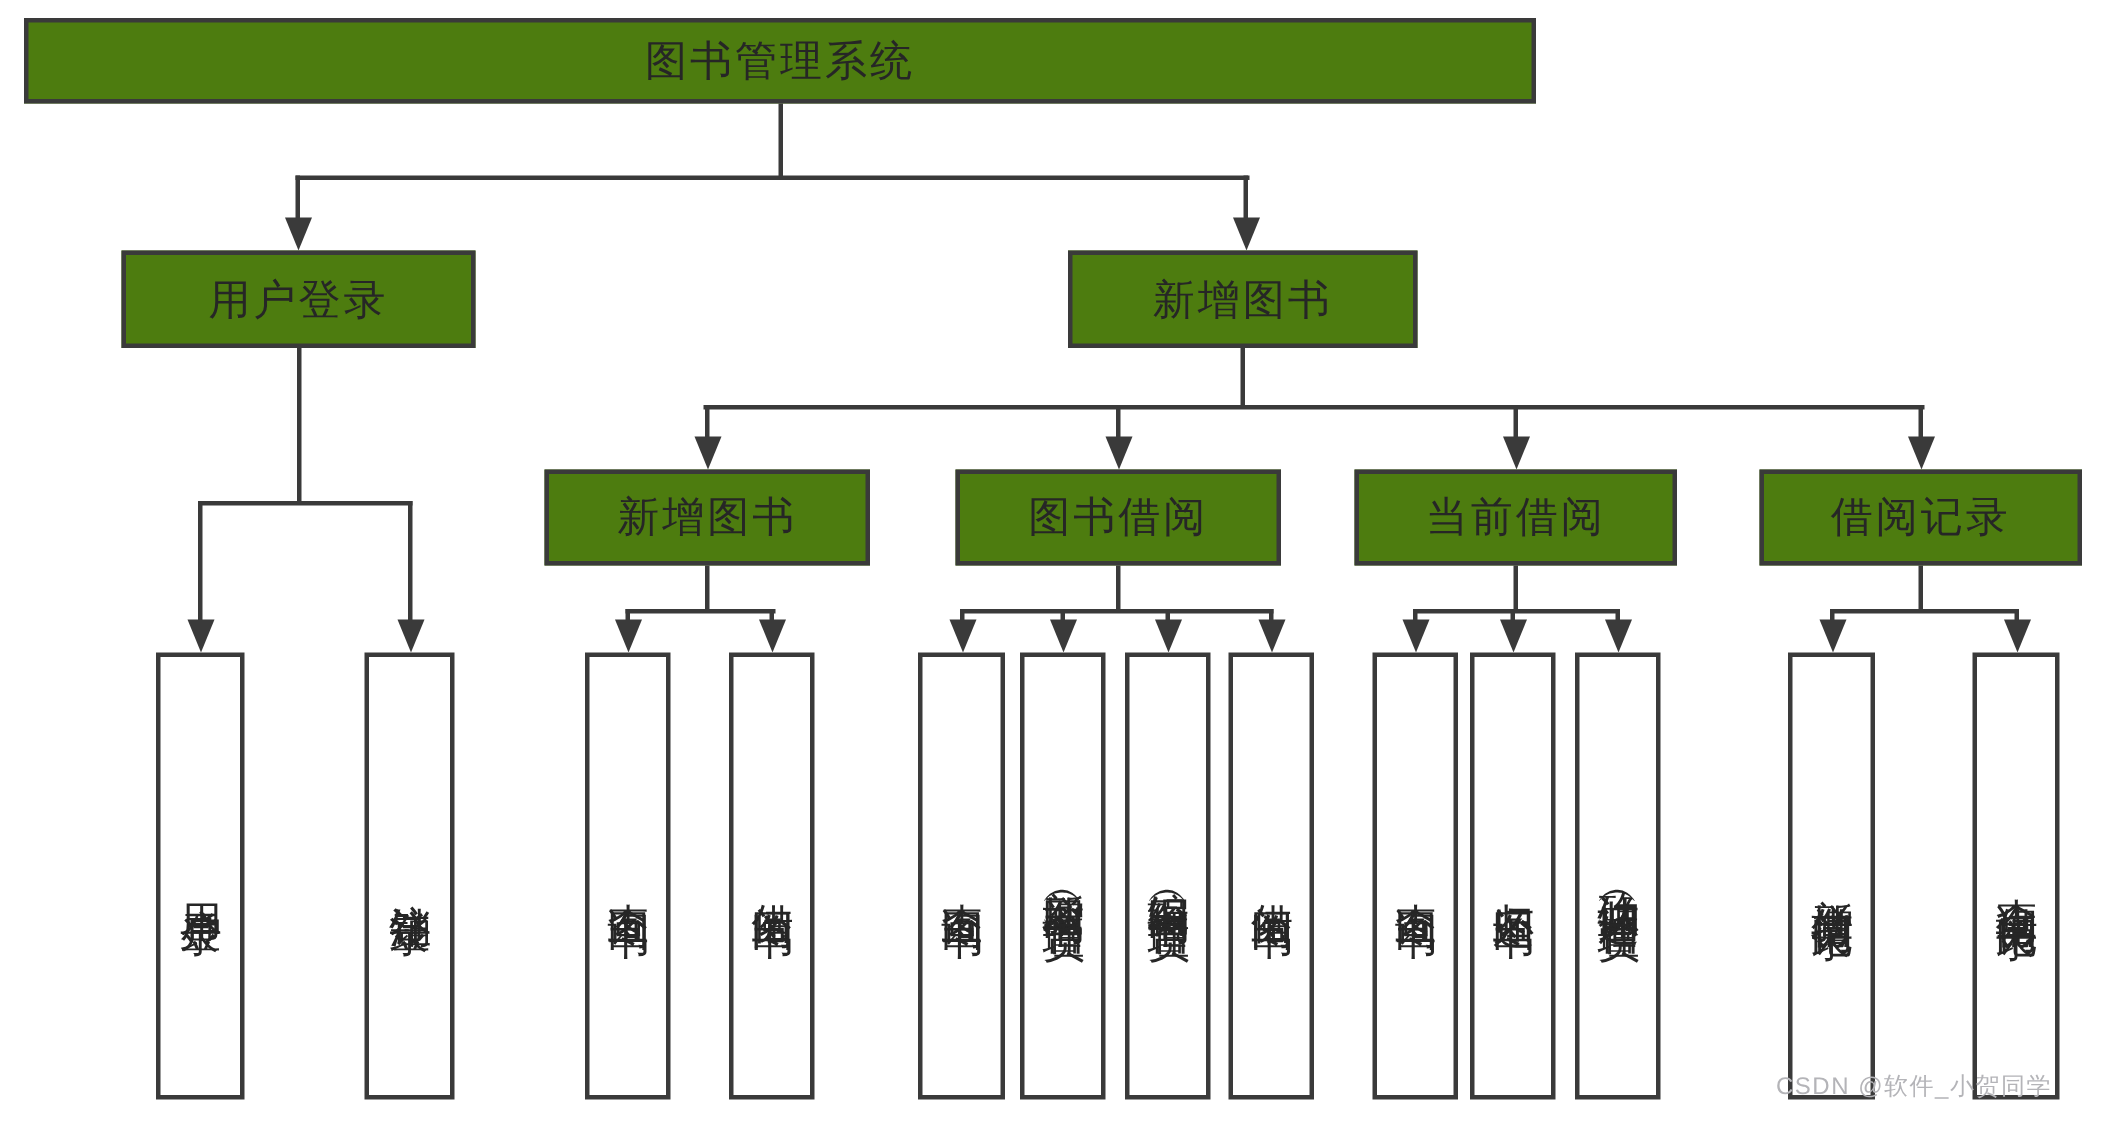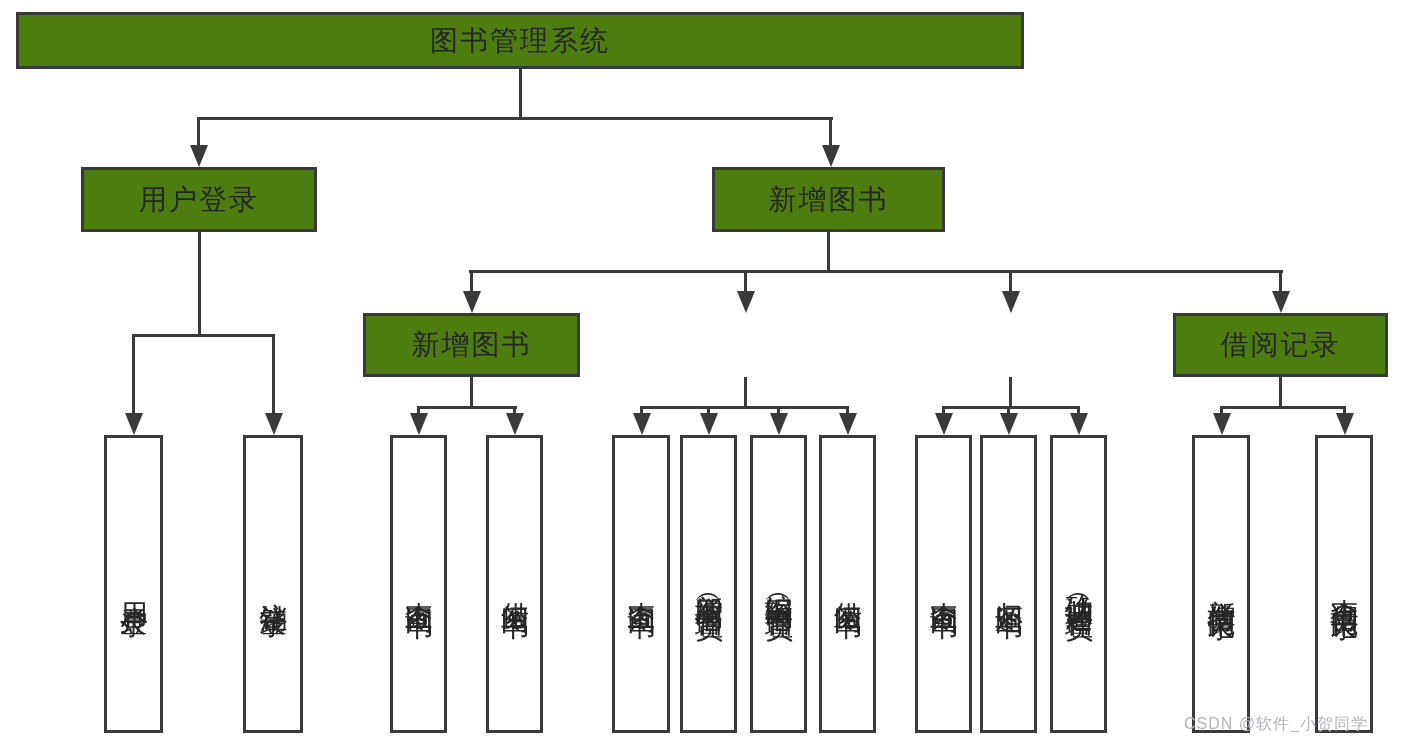--- a/index.html
+++ b/index.html
@@ -70,20 +70,26 @@
   <div class="ar" style="left:463px;top:291px;"></div>
   <div class="ln v" style="left:744px;top:270px;height:24px;"></div>
   <div class="ar" style="left:737px;top:291px;"></div>
   <div class="ln v" style="left:1009px;top:270px;height:24px;"></div>
   <div class="ar" style="left:1002px;top:291px;"></div>
   <div class="ln v" style="left:1279px;top:270px;height:24px;"></div>
   <div class="ar" style="left:1272px;top:291px;"></div>
 
   <div class="node" style="left:363px;top:313px;width:217px;height:64px;">
     <span>新增图书</span>
+  </div>
+  <div class="node" style="left:637px;top:313px;width:217px;height:64px;">
+    <span>图书借阅</span>
+  </div>
+  <div class="node" style="left:903px;top:313px;width:215px;height:64px;">
+    <span>当前借阅</span>
   </div>
   <div class="node" style="left:1173px;top:313px;width:215px;height:64px;">
     <span>借阅记录</span>
   </div>
 
   <div class="ln v" style="left:470px;top:377px;height:31px;"></div>
   <div class="ln h" style="left:417px;top:406px;width:100px;"></div>
   <div class="ln v" style="left:417px;top:406px;height:10px;"></div>
   <div class="ar" style="left:410px;top:413px;"></div>
   <div class="ln v" style="left:513px;top:406px;height:10px;"></div>

